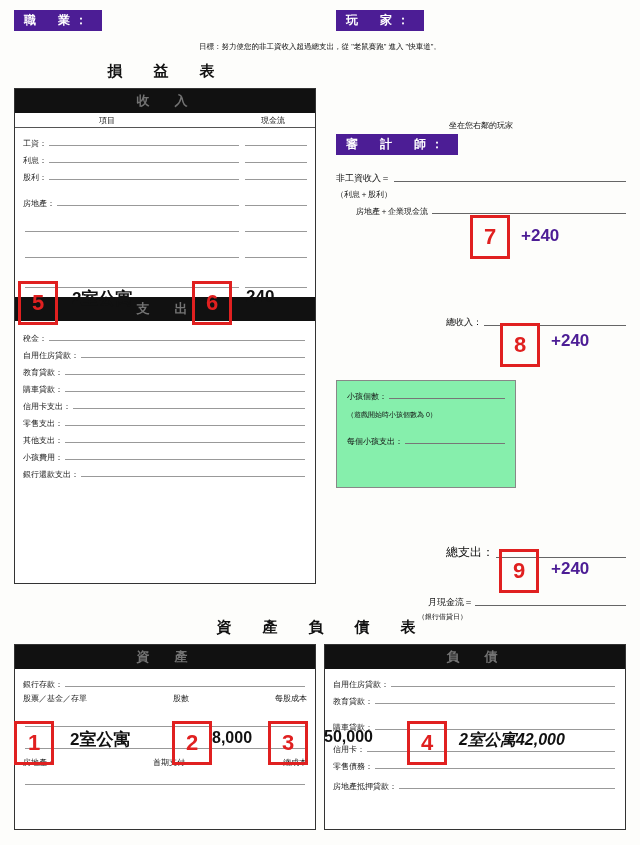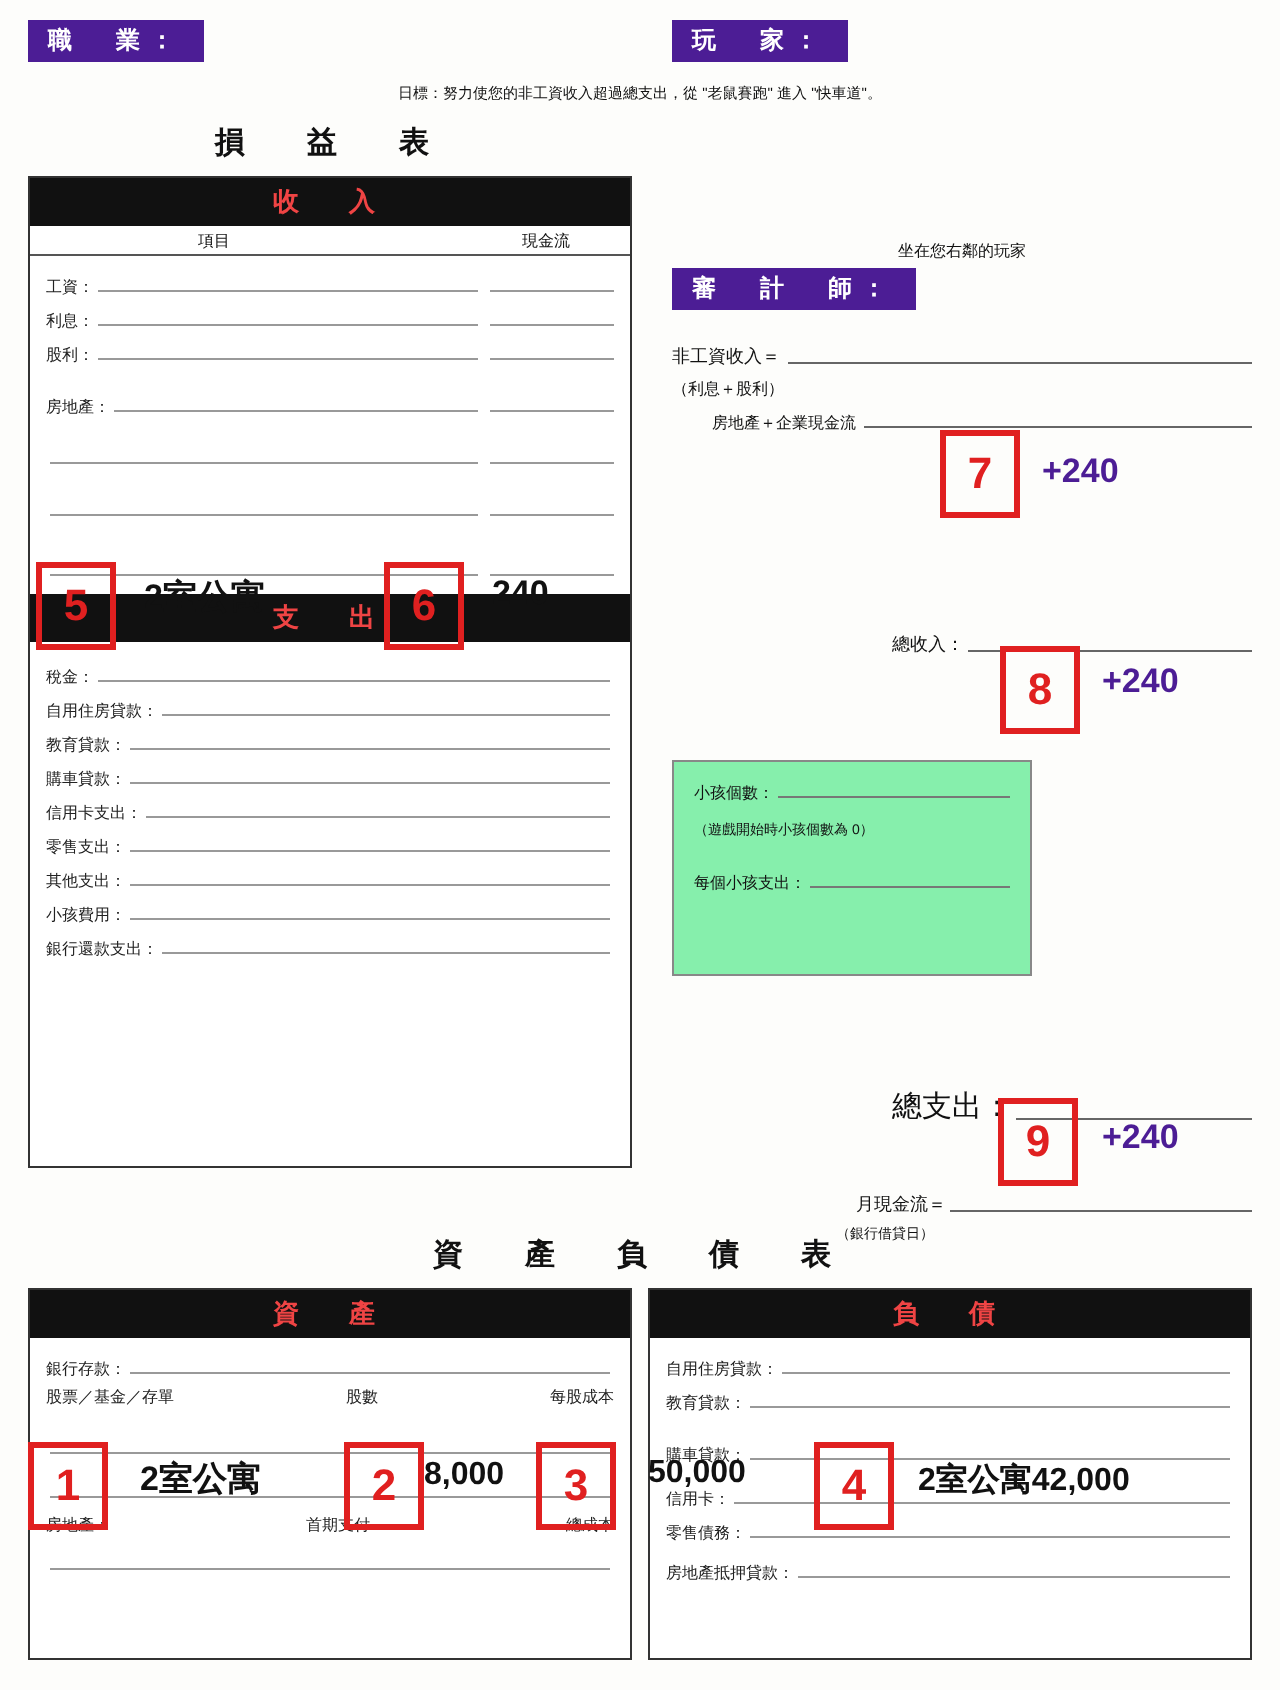--- a/index.html
+++ b/index.html
@@ -1,20 +1,20 @@
 <!DOCTYPE html>
 <html><head>
 <meta charset="utf-8">
 <style>
   html,body{margin:0;padding:0;background:#ffffff;}
   body{width:640px;height:845px;position:relative;font-family:"Liberation Sans",sans-serif;color:#111;overflow:hidden;}
   .sheet{position:absolute;left:0;top:0;width:640px;height:845px;background:#fdfdfb;}
 
   
-  .barhdr{background:#111;color:#ef4444;text-align:center;font-weight:bold;letter-spacing:6px;font-size:13px;padding:3px 0;}
+  .barhdr{background:#111;color:#737373;text-align:center;font-weight:bold;letter-spacing:6px;font-size:13px;padding:3px 0;}
   .tag{display:inline-block;background:#4c1d95;color:#fff;font-weight:bold;font-size:12px;letter-spacing:5px;padding:2px 10px;}
 
   .panel{position:absolute;border:1px solid #333;background:#fff;box-sizing:border-box;}
 
   
   .row{display:flex;align-items:flex-end;font-size:8px;color:#222;padding:0 8px;height:17px;}
   .row .lbl{white-space:nowrap;}
   .row .dots{flex:1;border-bottom:1px solid #999;margin:0 2px 3px 2px;height:1px;}
   .row .amt{width:62px;border-bottom:1px solid #999;margin:0 0 3px 4px;height:1px;}
 
@@ -152,21 +152,21 @@
         <span>小孩個數：</span>
         <span style="flex:1;border-bottom:1px solid #777;margin:0 0 3px 2px;height:1px;"></span>
       </div>
     <div class="small" style="margin-top:8px;">（遊戲開始時小孩個數為 0）</div>
     <div style="display:flex;align-items:flex-end;font-size:8px;margin-top:16px;">
         <span>每個小孩支出：</span>
         <span style="flex:1;border-bottom:1px solid #777;margin:0 0 3px 2px;height:1px;"></span>
       </div>
   </div>
 
-  <div style="position:absolute;left:336px;top:544px;width:290px;display:flex;align-items:flex-end;font-size:15px;">
+  <div style="position:absolute;left:336px;top:544px;width:290px;display:flex;align-items:flex-end;font-size:12px;">
     <span style="margin-left:110px;">總支出：</span>
     <span style="flex:1;border-bottom:1px solid #666;margin:0 0 3px 2px;height:1px;"></span>
   </div>
 
   <div style="position:absolute;left:336px;top:596px;width:290px;display:flex;align-items:flex-end;font-size:9px;">
     <span style="margin-left:92px;">月現金流＝</span>
     <span style="flex:1;border-bottom:1px solid #666;margin:0 0 3px 2px;height:1px;"></span>
   </div>
   <div style="position:absolute;left:418px;top:612px;font-size:7px;">（銀行借貸日）</div>
 
@@ -243,15 +243,15 @@
 
   <div class="rtxt" style="left:521px;top:226px;font-size:17px;">+240</div>
   <div class="rtxt" style="left:551px;top:331px;font-size:17px;">+240</div>
   <div class="rtxt" style="left:551px;top:559px;font-size:17px;">+240</div>
 
   <div class="btxt" style="left:72px;top:287px;font-size:17px;">2室公寓</div>
   <div class="btxt" style="left:246px;top:287px;font-size:17px;">240</div>
   <div class="btxt" style="left:70px;top:728px;font-size:17px;">2室公寓</div>
   <div class="btxt" style="left:212px;top:729px;font-size:16px;">8,000</div>
   <div class="btxt" style="left:324px;top:728px;font-size:16px;">50,000</div>
-  <div class="btxt" style="left:459px;top:730px;font-size:16px;">2室公寓42,000</div>
+  <div class="btxt" style="left:459px;top:730px;font-size:16px;font-style:italic;">2室公寓42,000</div>
 
 </div>
 
 </body></html>

